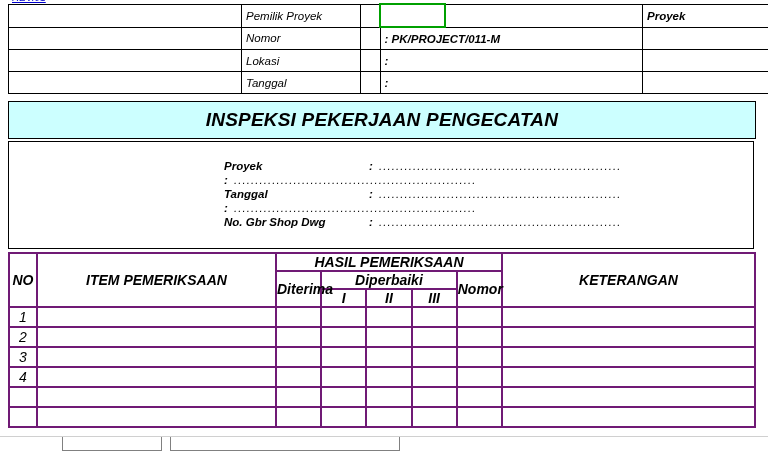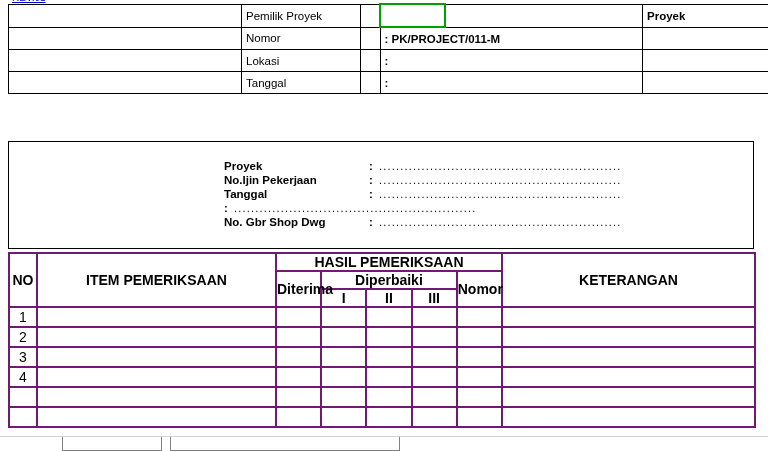--- a/index.html
+++ b/index.html
@@ -14,20 +14,21 @@
     font-size: 11px;
     color: #000000;
     overflow: hidden;
     position: relative;
   }
 
   .page {
     position: relative;
     width: 768px;
     height: 434px;
+    font-style: italic;
   }
 
   
   .top-strip {
     position: absolute;
     left: 8px;
     top: 0px;
     width: 748px;
     height: 4px;
   }
@@ -242,30 +243,32 @@
       <td class="hdr-label nowrap">Tanggal</td>
       <td class="hdr-colon"></td>
       <td colspan="2" class="hdr-value">
         <span>:</span>
       </td>
       <td class="hdr-right"></td>
     </tr>
   </tbody>
     </table>
 
+  <div class="title-band">
+    <span class="title-text">INSPEKSI PEKERJAAN PENGECATAN</span>
+  </div>
 
   <div class="info-block">
     <div class="info-rows">
       <div class="info-row">
         <span class="lbl">Proyek</span>
         <span class="col">:</span>
         <span class="dots">.........................................................</span>
       </div>
       <div class="info-row">
-        <span class="lbl">No.Ijin Pekerjaan</span>
         <span class="col">:</span>
         <span class="dots">.........................................................</span>
       </div>
       <div class="info-row">
         <span class="lbl">Tanggal</span>
         <span class="col">:</span>
         <span class="dots">.........................................................</span>
       </div>
       <div class="info-row">
         <span class="col">:</span>

